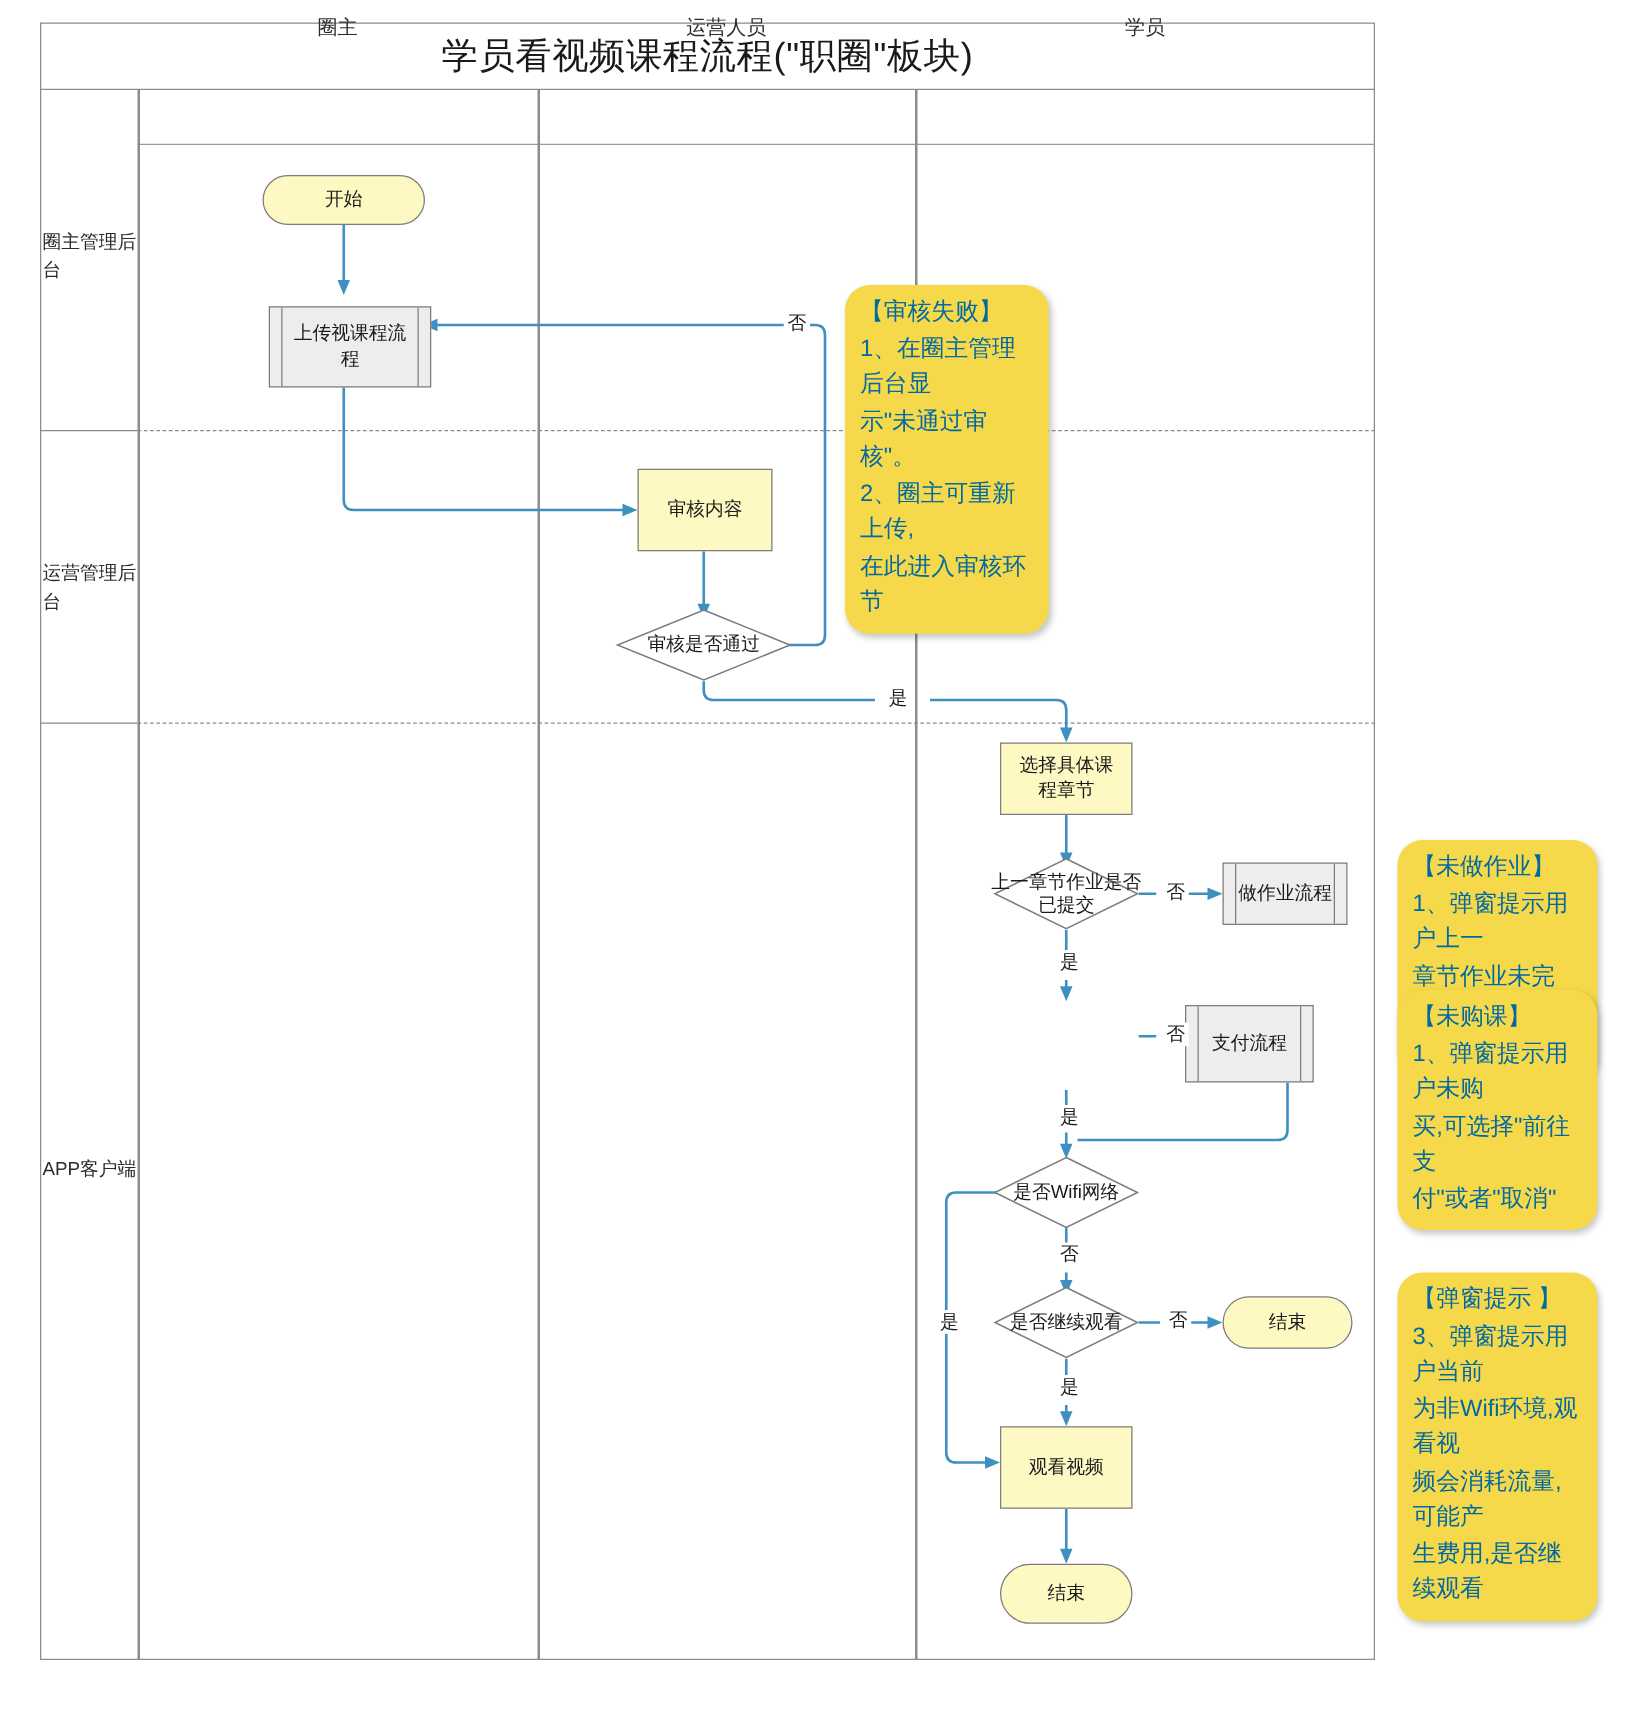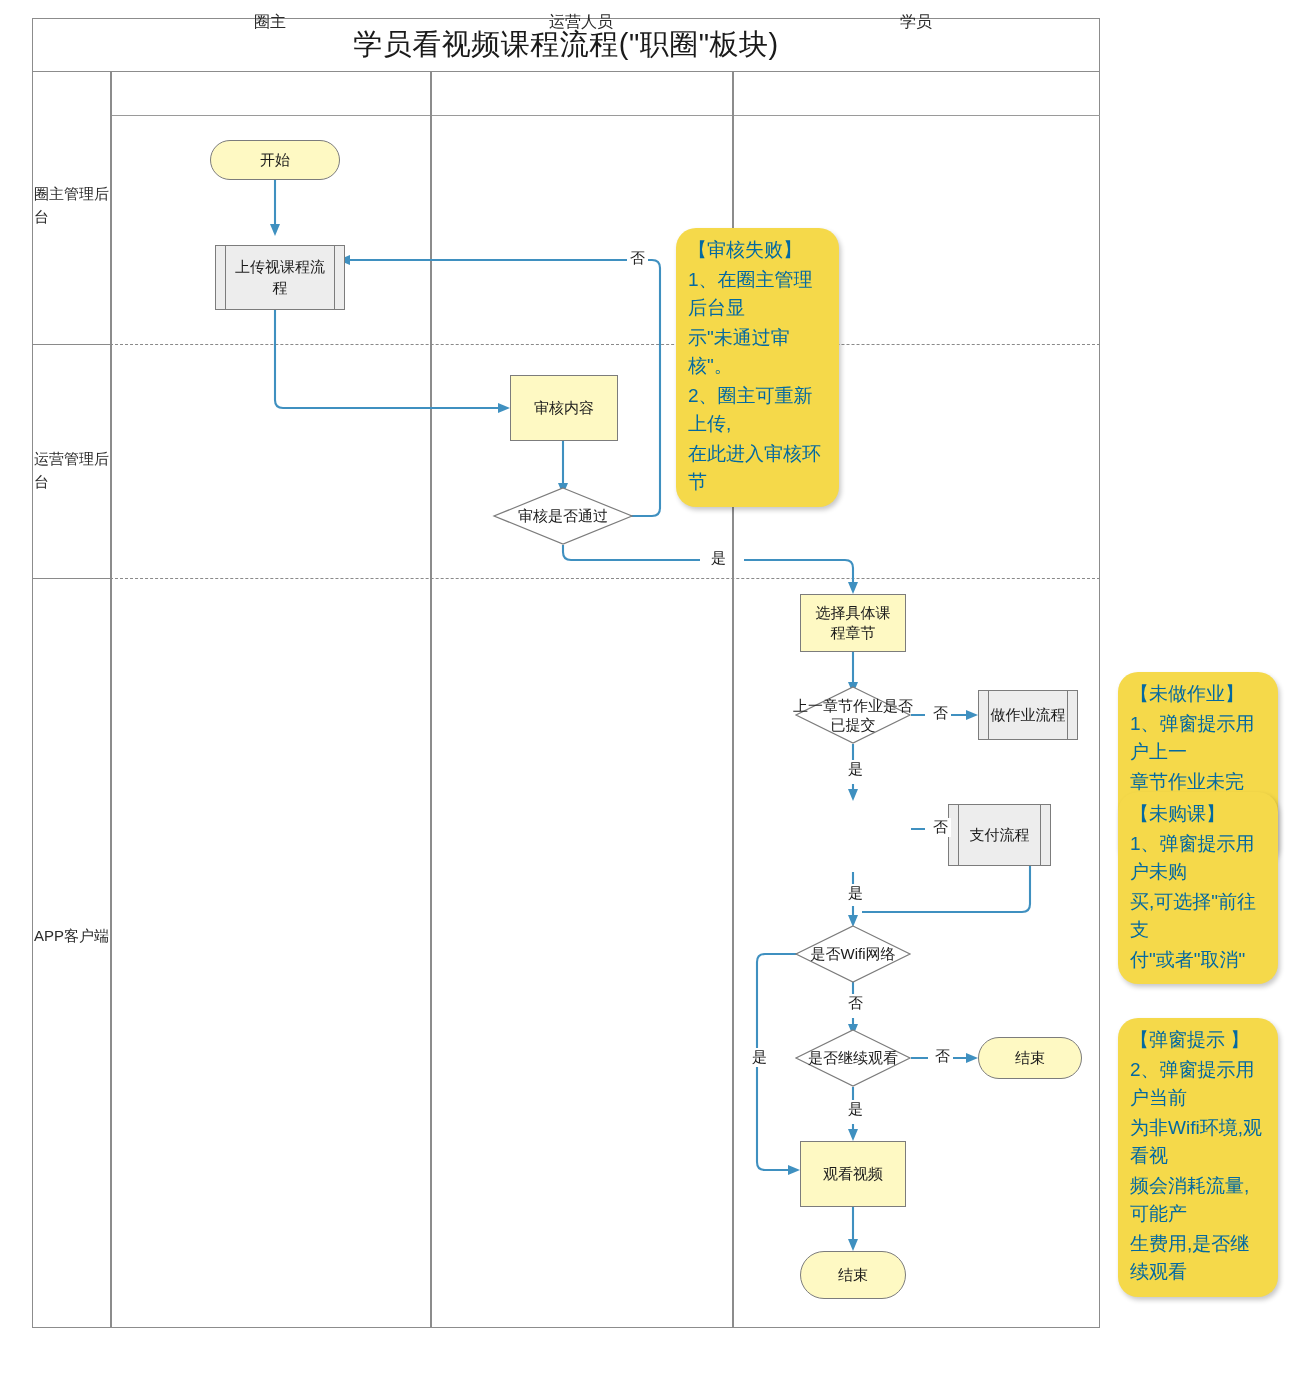--- a/index.html
+++ b/index.html
@@ -260,19 +260,19 @@
 
   <div class="note" style="left:1118px;top:792px;width:160px;">
     <span class="nt">【未购课】</span>
     <span class="nt">1、弹窗提示用户未购</span>
     <span class="nt">买,可选择"前往支</span>
     <span class="nt">付"或者"取消"</span>
   </div>
 
   <div class="note" style="left:1118px;top:1018px;width:160px;">
     <span class="nt">【弹窗提示 】</span>
-    <span class="nt">2、弹窗提示用户当前</span>
+    <span class="nt">3、弹窗提示用户当前</span>
     <span class="nt">为非Wifi环境,观看视</span>
     <span class="nt">频会消耗流量,可能产</span>
     <span class="nt">生费用,是否继续观看</span>
   </div>
 
 </div>
 
 </body></html>

